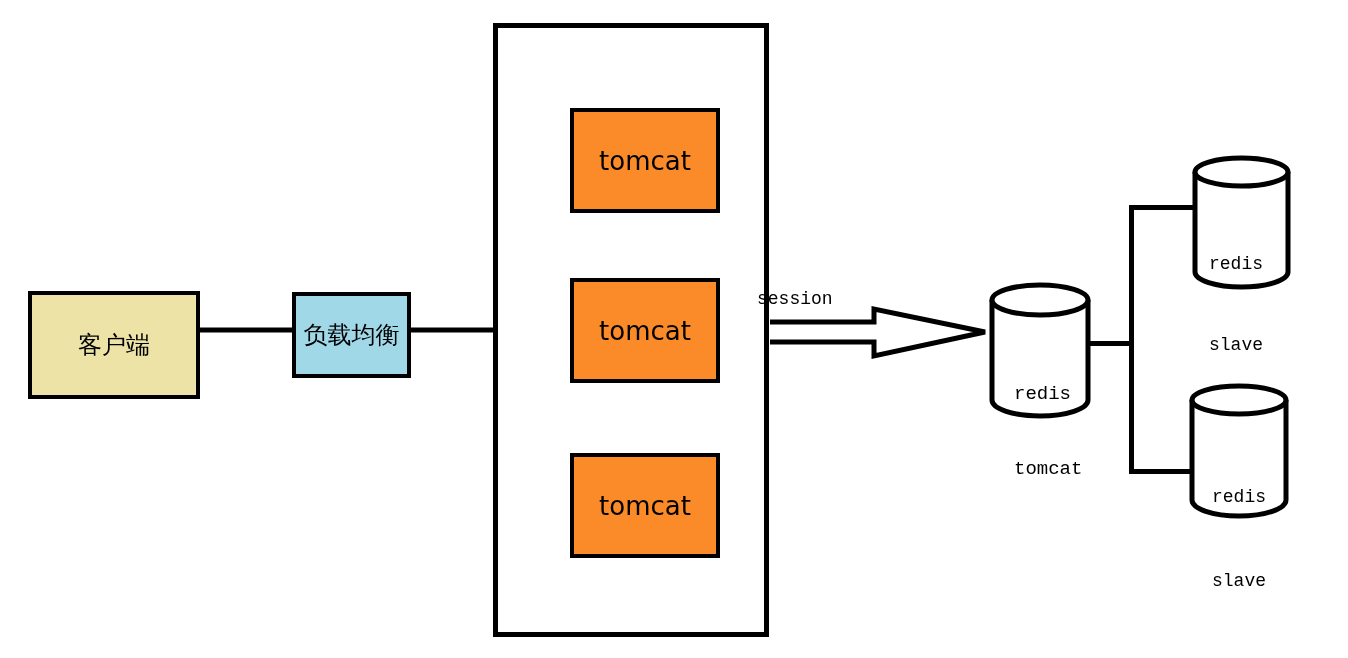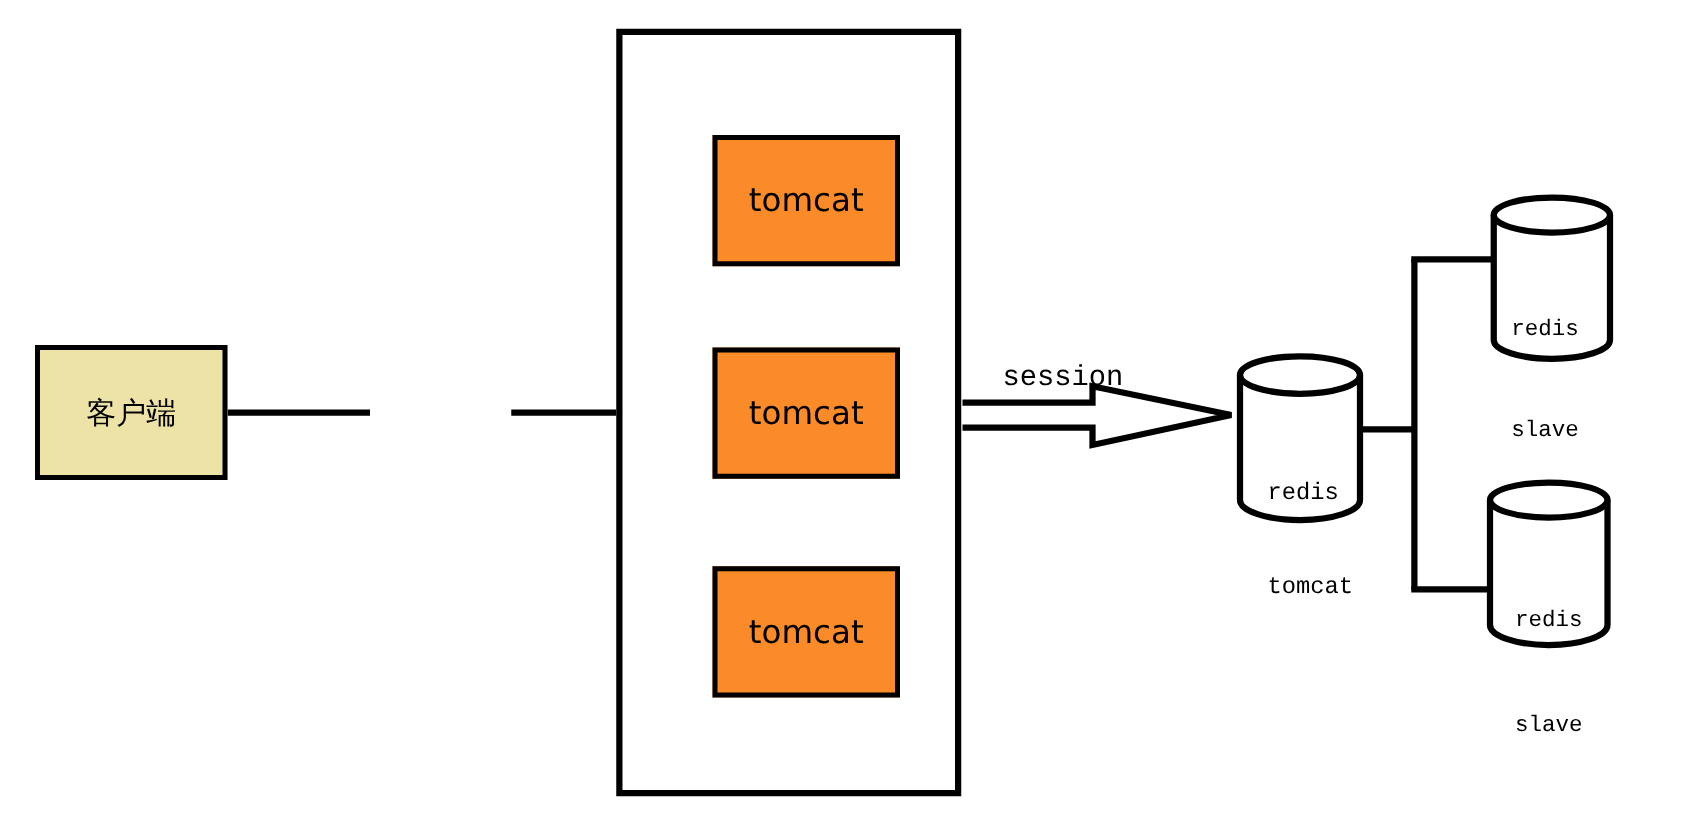--- a/index.html
+++ b/index.html
@@ -4,35 +4,35 @@
 <style>
   html,body{margin:0;padding:0;background:#ffffff;}
   #canvas{
     position:relative;width:1348px;height:658px;background:#ffffff;
     font-family:"DejaVu Sans","Liberation Sans",sans-serif;color:#000;overflow:hidden;
   }
   .box{
     position:absolute;box-sizing:border-box;border:4px solid #000;
     display:flex;align-items:center;justify-content:center;
   }
-  #client-box{left:28px;top:276px;width:154px;height:108px;font-size:24px;}
+  #client-box{left:28px;top:291px;width:172px;height:108px;font-size:24px;}
   #lb-box{left:292px;top:292px;width:119px;height:86px;font-size:24px;}
   #cluster-box{
     position:absolute;box-sizing:border-box;border:5px solid #000;background:#fff;
     left:493px;top:23px;width:276px;height:614px;
   }
   .tomcat-box{left:570px;width:150px;height:105px;font-size:26px;border-width:4px;}
   #tomcat-1{top:108px;}
   #tomcat-2{top:278px;}
   #tomcat-3{top:453px;}
   #overlay{position:absolute;left:0;top:0;width:1348px;height:658px;}
   .ln{stroke:#000;stroke-width:5;fill:none;}
   .shape{stroke:#000;stroke-width:5;stroke-linejoin:miter;}
   .lbl{position:absolute;white-space:pre;font-family:Liberation Mono, monospace;}
-  #session-label{left:802px;top:289px;font-size:23px;}
+  #session-label{left:757px;top:289px;font-size:18px;}
   .cyl-label{font-size:19px;line-height:25px;}
   #master-label{left:1014px;top:332px;}
   #slave-top-label{left:1209px;top:197px;font-size:18px;line-height:27px;}
   #slave-bottom-label{left:1212px;top:427px;font-size:18px;line-height:28px;}
 </style>
 </head>
 <body>
 
 <div id="canvas">
 
@@ -59,20 +59,23 @@
     <g>
       <path class="shape" d="M1192,400 V500 A47,16 0 0 0 1286,500 V400" fill="#FFFFFF"></path>
       <ellipse class="shape" cx="1239" cy="400" rx="47" ry="14" fill="#FFFFFF"></ellipse>
     </g>
   </svg>
 
   <div id="client-box" class="box" style="background-color: rgb(237, 227, 167);">
     <span>客户端</span>
   </div>
 
+  <div id="lb-box" class="box" style="background-color: rgb(160, 216, 232);">
+    <span>负载均衡</span>
+  </div>
 
   <div id="cluster-box"></div>
 
   <div id="tomcat-1" class="box tomcat-box" style="background-color: rgb(250, 139, 40);">
     <span>tomcat</span>
   </div>
   <div id="tomcat-2" class="box tomcat-box" style="background-color: rgb(250, 139, 40);">
     <span>tomcat</span>
   </div>
   <div id="tomcat-3" class="box tomcat-box" style="background-color: rgb(250, 139, 40);">

